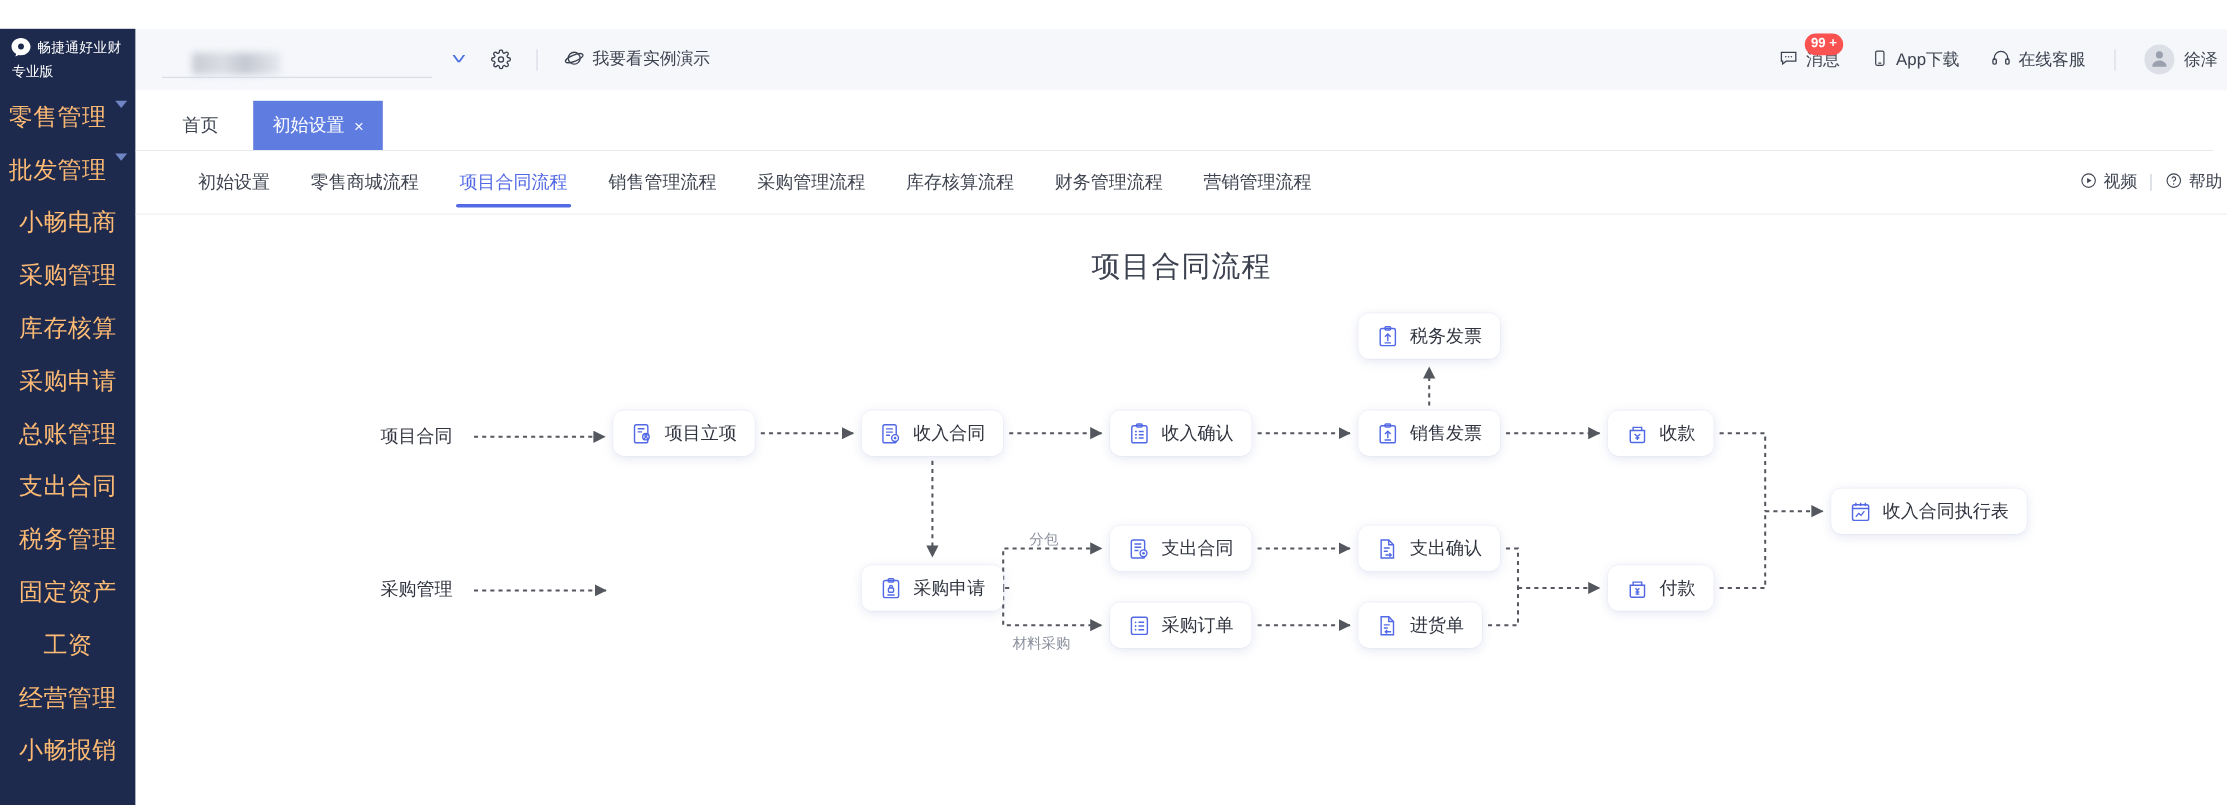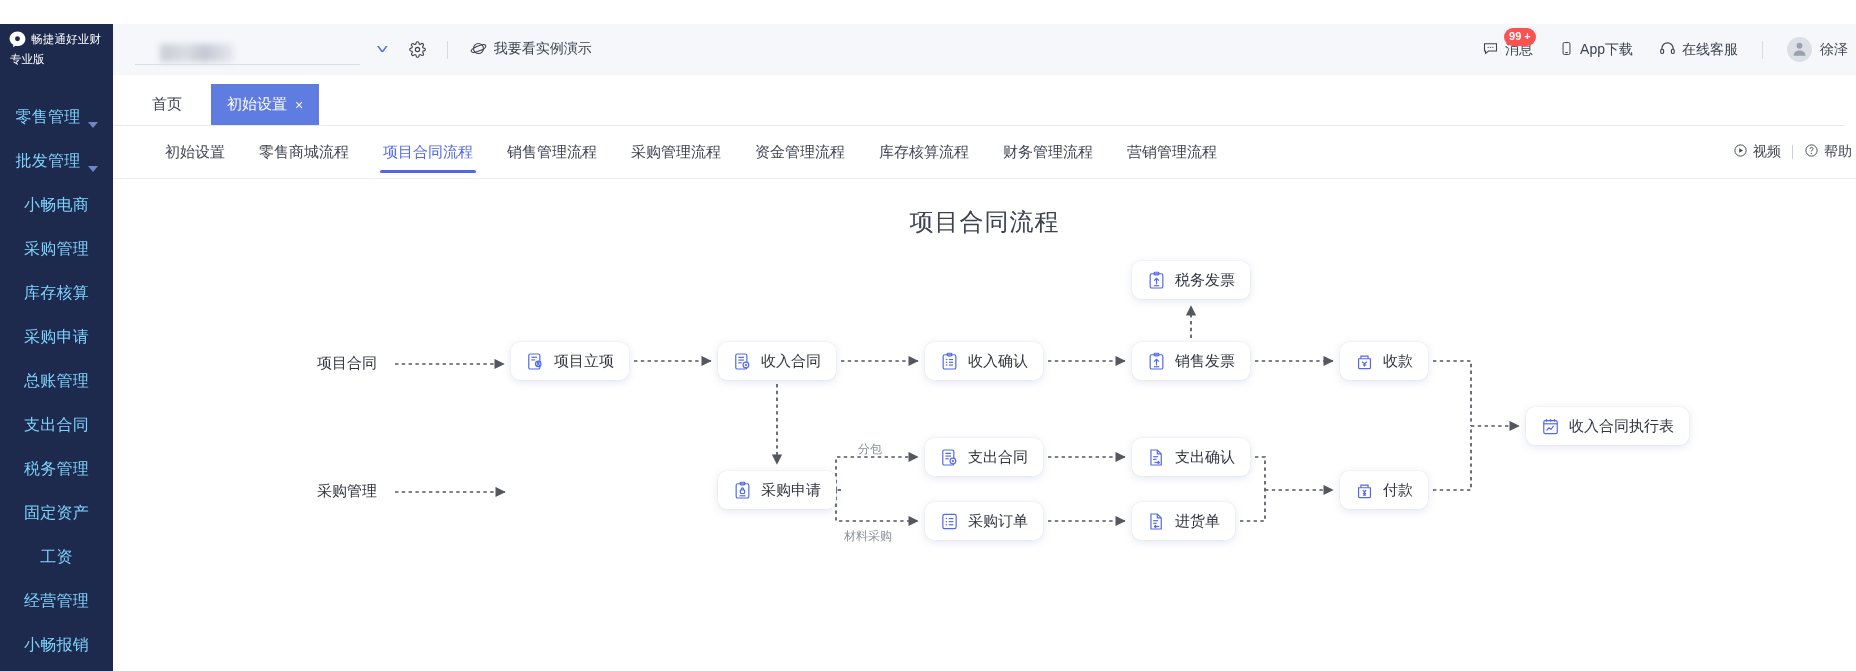--- a/index.html
+++ b/index.html
@@ -22,22 +22,22 @@
   .logo-mark { width:19px; height:19px; flex:0 0 19px; position:relative; }
   .logo-text {
     color:#ffffff; font-size:11.5px; letter-spacing:.2px; white-space:nowrap;
     overflow:hidden;
   }
   .logo-sub {
     color:#ffffff; font-size:11.5px; margin-top:3px; margin-left:2px;
   }
   .nav { margin-top:4px; }
   .nav-item {
-    height:44px; display:flex; align-items:flex-end; justify-content:center;
-    color:#7dd3fc; font-size:16px; letter-spacing:.3px; cursor:pointer;
+    height:44px; display:flex; align-items:flex-start; justify-content:center;
+    color:#fdba74; font-size:20px; letter-spacing:.3px; cursor:pointer;
     position:relative; gap:5px;
   }
   .caret {
     width:0;height:0;border-left:5px solid transparent;border-right:5px solid transparent;
     border-top:6px solid #6f86c4; display:inline-block; margin-left:2px;
   }
 
   
   .topbar {
     position:absolute; left:113px; top:24px; right:0; height:51px;
@@ -281,21 +281,20 @@
       </div>
     </div>
 
   <div class="modtabs">
     <div style="display:flex;align-items:center" id="mod-tabs">
         <div class="mtab">初始设置</div>
         <div class="mtab">零售商城流程</div>
         <div class="mtab active">项目合同流程</div>
         <div class="mtab">销售管理流程</div>
         <div class="mtab">采购管理流程</div>
-        <div class="mtab">资金管理流程</div>
         <div class="mtab">库存核算流程</div>
         <div class="mtab">财务管理流程</div>
         <div class="mtab">营销管理流程</div>
       </div>
     <div class="modright" id="mod-right">
         <span class="mr-item">
           <span><svg viewBox="0 0 24 24" width="15" height="15" fill="none" stroke="#3f4450" stroke-width="1.5">
               <circle cx="12" cy="12" r="9"></circle>
               <path d="M10 8.4l6 3.6-6 3.6z" fill="#3f4450" stroke="none"></path>
             </svg></span>

